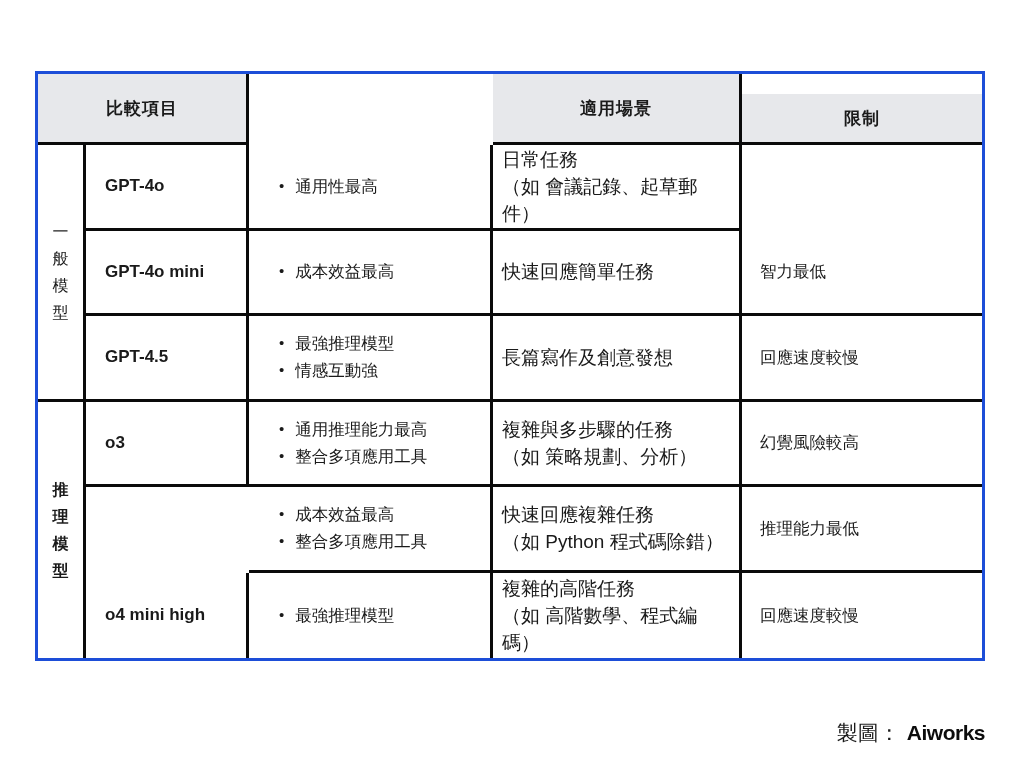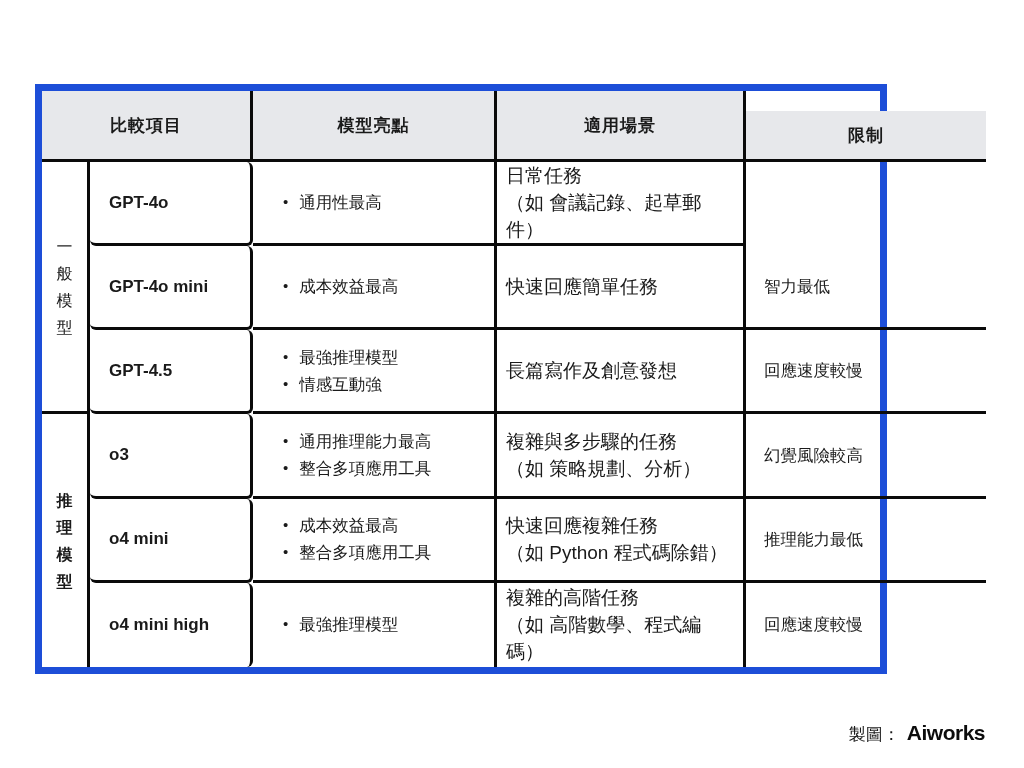--- a/index.html
+++ b/index.html
@@ -5,23 +5,23 @@
   * { margin:0; padding:0; box-sizing:border-box; }
   html,body { width:1024px; height:768px; }
   body {
     position:relative;
     background:#ffffff;
     font-family:"Liberation Sans","DejaVu Sans",sans-serif;
     color:#1a1a1a;
     overflow:hidden;
   }
   .table {
-    position:absolute; left:35px; top:84px;
-    width:852px; height:590px;
-    border:7px solid #1d4ed8;
+    position:absolute; left:35px; top:71px;
+    width:950px; height:590px;
+    border:3px solid #1d4ed8;
     display:grid;
     grid-template-columns:48px 163px 244px 249px 240px;
     grid-template-rows:71px repeat(6, 1fr);
     background:#ffffff;
   }
   .cell { position:relative; display:flex; flex-direction:column; justify-content:center; }
   .b-r { border-right:3px solid #0a0a0a; }
   .b-b { border-bottom:3px solid #0a0a0a; }
   
   .r2{grid-row:2} .r3{grid-row:3} .r4{grid-row:4} .r5{grid-row:5} .r6{grid-row:6} .r7{grid-row:7}
@@ -29,44 +29,41 @@
   .hd { background:#e7e8eb; align-items:center; font-weight:bold; font-size:17px; letter-spacing:1px; }
   .hd-compare { grid-area:1/1/2/3; }
   .hd-c3 { grid-area:1/3/2/4; }
   .hd-c4 { grid-area:1/4/2/5; }
   .hd-c5 { grid-area:1/5/2/6;margin-top:20px; }
   .group-general { grid-area:2/1/5/2; }
   .group-reasoning { grid-area:5/1/8/2; }
   .group-cell { align-items:center; font-size:16px; }
   .group-cell .gchar { display:block; line-height:27px; text-align:center; }
   .group-bold { font-weight:bold; }
-  .model { padding-left:19px; font-weight:bold; font-size:17px;border-radius:6px; }
+  .model { padding-left:19px; font-weight:bold; font-size:17px; }
   .hl { padding-left:30px; font-size:16.5px; }
   .hl-item { display:flex; align-items:baseline; line-height:27px; }
   .bullet { font-size:15px; margin-right:11px; transform:translateY(-1px); }
   .sc { padding-left:9px; padding-right:6px; font-size:19px; }
   .sc-line { line-height:27px; }
   .lim { padding-left:18px; font-size:16.5px; line-height:25px; }
   .footer {
     position:absolute; right:39px; top:682px;
     display:flex; align-items:baseline; gap:7px;
   }
-  .credit { font-size:17px; color:#1a1a1a; }
+  .credit { font-size:21px; color:#1a1a1a; }
   .brand { font-size:21px; font-weight:800; letter-spacing:-0.5px; color:#0c0c0c;margin-top:39px; }
 </style>
 </head>
 <body>
 
 <div class="table">
 
   <div class="cell hd hd-compare b-r b-b">
     <span>比較項目</span>
-  </div>
-  <div class="cell hd hd-c3 b-r b-b">
-    <span>模型亮點</span>
   </div>
   <div class="cell hd hd-c4 b-r b-b">
     <span>適用場景</span>
   </div>
   <div class="cell hd hd-c5 b-b">
     <span>限制</span>
   </div>
 
   <div class="cell group-cell group-general b-r b-b">
     <span class="gchar">一</span>
@@ -145,23 +142,20 @@
     </div>
   </div>
   <div class="cell sc r5 c4 b-r b-b">
     <div class="sc-line">複雜與多步驟的任務</div>
     <div class="sc-line">（如 策略規劃、分析）</div>
   </div>
   <div class="cell lim r5 c5 b-b">
     <div>幻覺風險較高</div>
   </div>
 
-  <div class="cell model r6 c2 b-r b-b">
-    <span>o4 mini</span>
-  </div>
   <div class="cell hl r6 c3 b-r b-b">
     <div class="hl-item">
       <span class="bullet">•</span>
       <span>成本效益最高</span>
     </div>
     <div class="hl-item">
       <span class="bullet">•</span>
       <span>整合多項應用工具</span>
     </div>
   </div>

